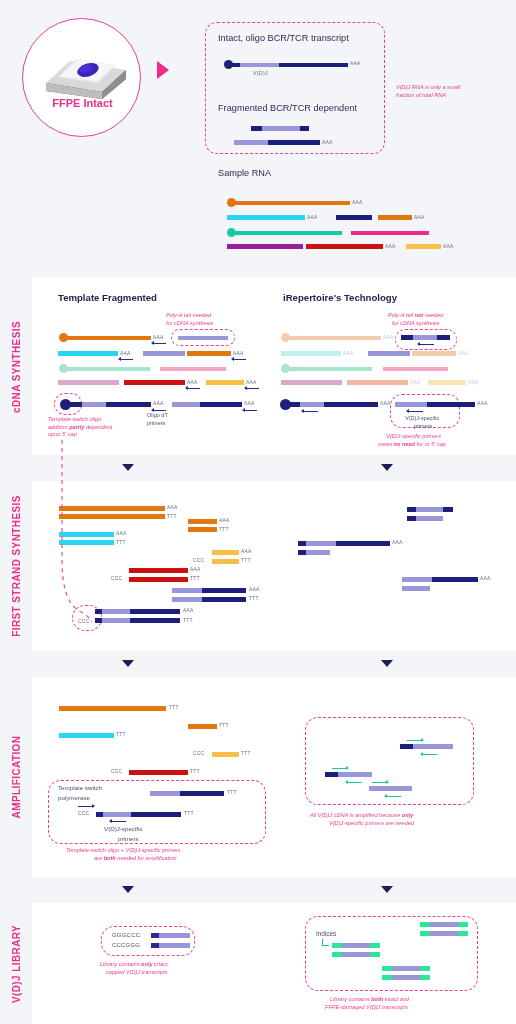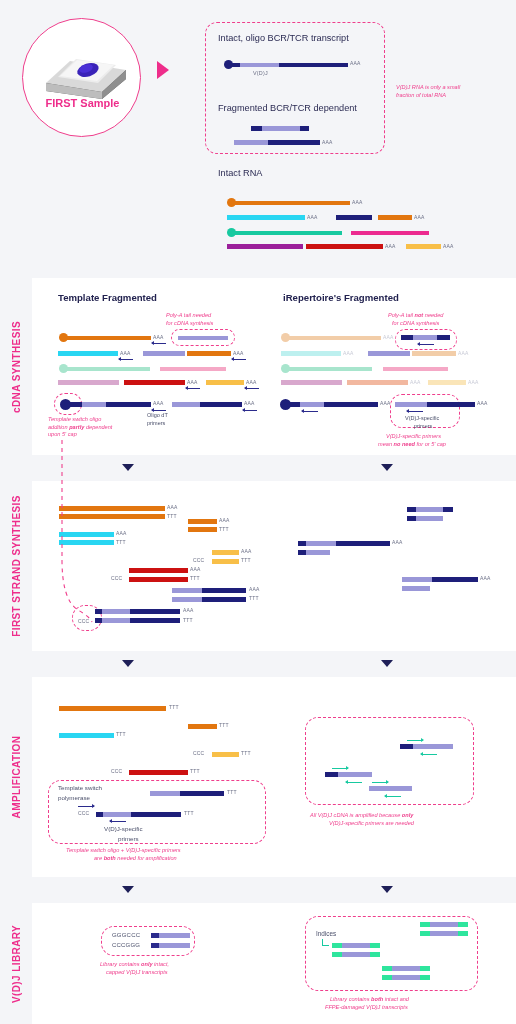--- a/index.html
+++ b/index.html
@@ -88,21 +88,21 @@
         <path d="M6 44 L6 52 L62 60 L86 40 L86 31 Z" fill="#585858"></path>
         <path d="M6 44 L30 22 L86 31 L62 53 Z" fill="#d9d9d9"></path>
         <path d="M62 53 L86 31 L86 40 L62 60 Z" fill="#8f8f8f"></path>
         <path d="M6 44 L6 52 L62 60 L62 53 Z" fill="#bdbdbd"></path>
         <path d="M18 38 L36 20 L76 26 L58 44 Z" fill="#ececec"></path>
         <path d="M20 37 L37 21 L74 26 L57 42 Z" fill="#f6f6f6"></path>
         <ellipse cx="48" cy="31" rx="11" ry="6.5" transform="rotate(-17 48 31)" fill="#3a23b8"></ellipse>
         <ellipse cx="46" cy="29.5" rx="7" ry="4" transform="rotate(-17 46 29.5)" fill="#4a2fd6"></ellipse>
       </g>
     </svg>
-    <div id="ffpe-label">FIRST Sample</div>
+    <div id="ffpe-label">FFPE Intact</div>
   </div>
 
   <div id="pink-arrow"></div>
 
   <div class="dash" id="top-dashed"></div>
 
   <div class="hdr" style="left:218px; top:33px;">Intact, oligo BCR/TCR transcript</div>
   <div>
     <div class="capdot" style="left:224px; top:60px; width:9px; height:9px; background:#1e1f7a;"></div>
     <div class="bar" style="left:230px; top:62.5px; width:10px; height:4px; background:#1e1f7a;"></div>
@@ -119,21 +119,21 @@
     <div class="bar" style="left:300px; top:126px; width:9px; height:4.6px; background:#1e1f7a;"></div>
 
     <div class="bar" style="left:234px; top:140px; width:34px; height:4.6px; background:#9a97d8;"></div>
     <div class="bar" style="left:268px; top:140px; width:52px; height:4.6px; background:#1e1f7a;"></div>
     <div class="lbl" style="left:322px; top:139px;">AAA</div>
   </div>
 
   <div class="note" style="left:396px; top:84px;">V(D)J RNA is only a small</div>
   <div class="note" style="left:396px; top:91.5px;">fraction of total RNA</div>
 
-  <div class="hdr" style="left:218px; top:168px;">Intact RNA</div>
+  <div class="hdr" style="left:218px; top:168px;">Sample RNA</div>
   <div>
     <div class="capdot" style="left:227px; top:198px; width:9px; height:9px; background:#e2760f;"></div>
     <div class="bar" style="left:232px; top:200.5px; width:118px; height:4px; background:#e2760f;"></div>
     <div class="lbl" style="left:352px; top:198.5px;">AAA</div>
 
     <div class="bar" style="left:227px; top:215px; width:78px; height:4.6px; background:#29d6f2;"></div>
     <div class="lbl" style="left:307px; top:213.5px;">AAA</div>
     <div class="bar" style="left:336px; top:215px; width:36px; height:4.6px; background:#1e1f7a;"></div>
     <div class="bar" style="left:378px; top:215px; width:34px; height:4.6px; background:#e2760f;"></div>
     <div class="lbl" style="left:414px; top:213.5px;">AAA</div>
@@ -149,21 +149,21 @@
     <div class="lbl" style="left:443px; top:242.5px;">AAA</div>
   </div>
 </div>
 
 <div class="section" style="top:278px; height:177px;">
   <div class="sec-sidebar">
     <span>cDNA SYNTHESIS</span>
   </div>
 
   <div class="col-title" style="left:58px; top:14px;">Template Fragmented</div>
-  <div class="col-title" style="left:283px; top:14px;">iRepertoire's Fragmented</div>
+  <div class="col-title" style="left:283px; top:14px;">iRepertoire's Technology</div>
 
   <div>
     <div class="note" style="left:166px; top:34px;">Poly-A tail needed</div>
     <div class="note" style="left:166px; top:41.5px;">for cDNA synthesis</div>
     <div class="dash" style="left:171px; top:51px; width:64px; height:17px; border-radius:9px;"></div>
 
     <div class="capdot" style="left:59px; top:55px; width:9px; height:9px; background:#e2760f;"></div>
     <div class="bar" style="left:64px; top:57.5px; width:87px; height:4px; background:#e2760f;"></div>
     <div class="lbl" style="left:153px; top:55.5px;">AAA</div>
     <div class="parrow left" style="left:152px; top:64px; width:14px;">

